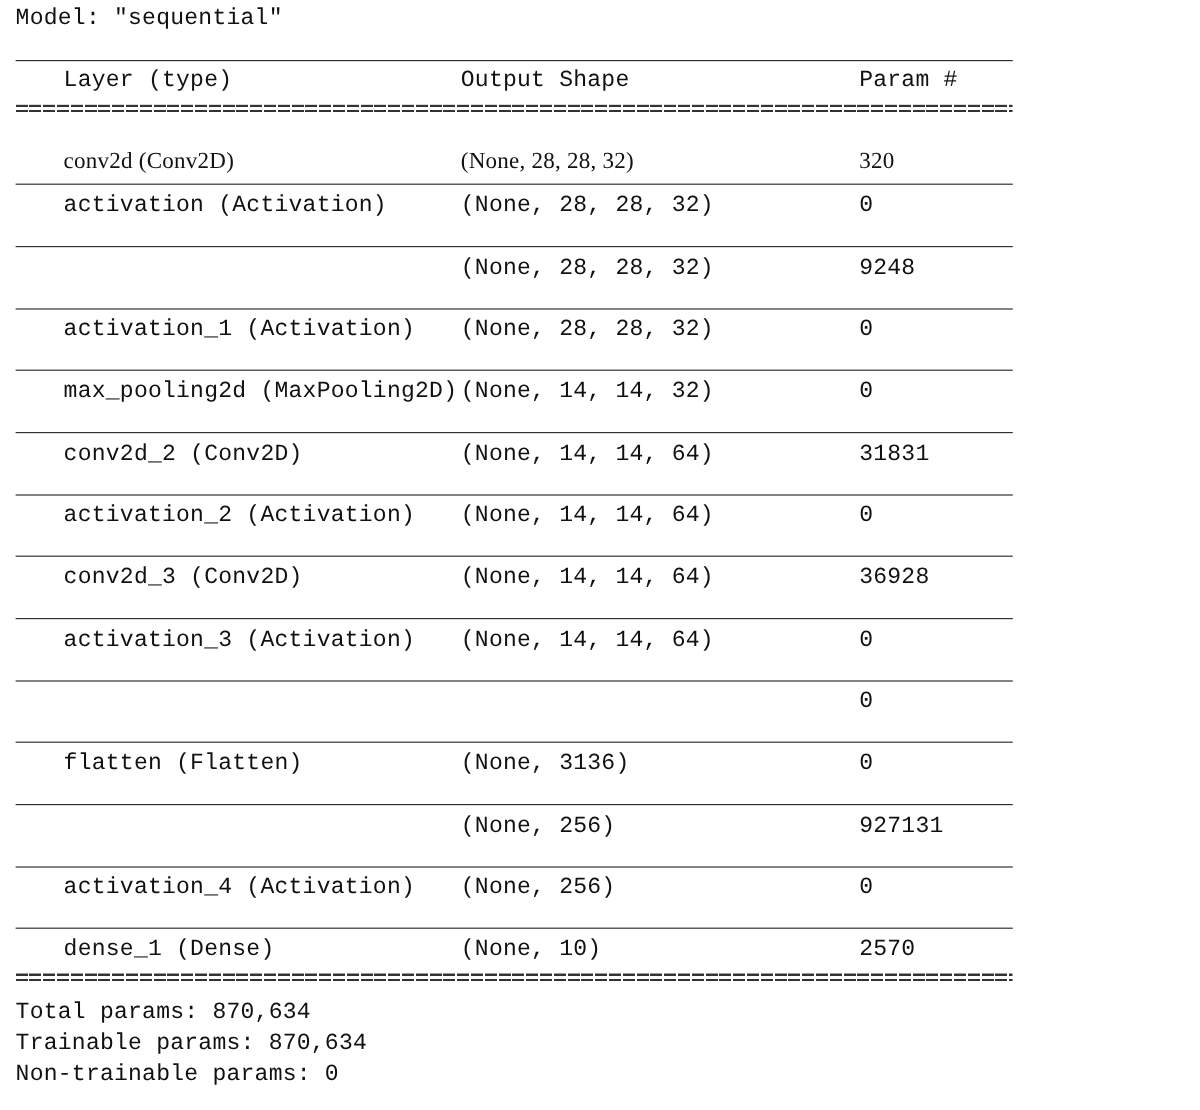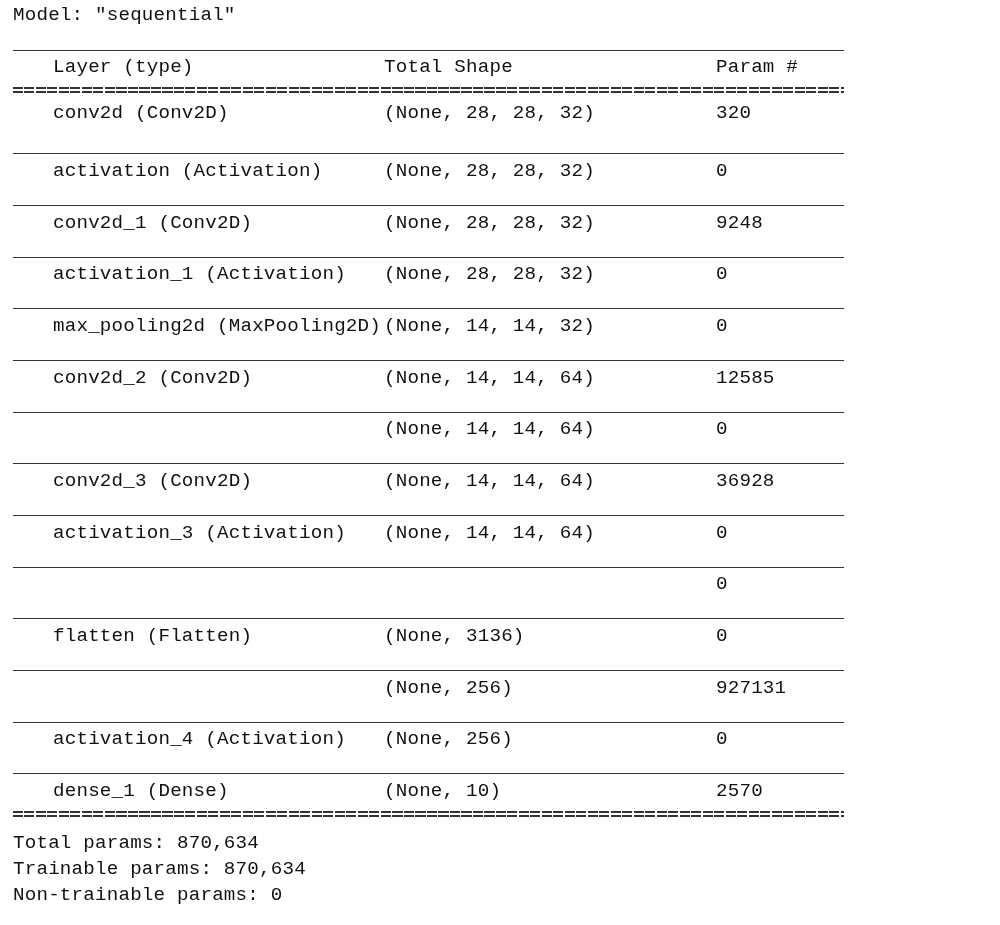--- a/index.html
+++ b/index.html
@@ -75,43 +75,42 @@
 </head>
 <body>
 
 <div class="summary">
   <div class="line title-line">Model: "sequential"</div>
 
   <div class="rule" style="top:50px;"></div>
 
   <div class="row" style="top:54px;">
     <span class="cell col-layer">Layer (type)</span>
-    <span class="cell col-shape">Total Shape</span>
+    <span class="cell col-shape">Output Shape</span>
     <span class="cell col-param">Param #</span>
   </div>
 
   <div class="double-rule" style="top:87px;"></div>
 
   <div id="rows">
-    <div class="row" style="top:100px;">
+    <div class="row" style="top:122px;font-family:Liberation Serif, serif;">
       <span class="cell col-layer">conv2d (Conv2D)</span>
       <span class="cell col-shape">(None, 28, 28, 32)</span>
       <span class="cell col-param">320</span>
     </div>
     <div class="rule" style="top:153px;"></div>
 
     <div class="row" style="top:158px;">
       <span class="cell col-layer">activation (Activation)</span>
       <span class="cell col-shape">(None, 28, 28, 32)</span>
       <span class="cell col-param">0</span>
     </div>
     <div class="rule" style="top:205px;"></div>
 
     <div class="row" style="top:210px;">
-      <span class="cell col-layer">conv2d_1 (Conv2D)</span>
       <span class="cell col-shape">(None, 28, 28, 32)</span>
       <span class="cell col-param">9248</span>
     </div>
     <div class="rule" style="top:257px;"></div>
 
     <div class="row" style="top:261px;">
       <span class="cell col-layer">activation_1 (Activation)</span>
       <span class="cell col-shape">(None, 28, 28, 32)</span>
       <span class="cell col-param">0</span>
     </div>
@@ -120,25 +119,26 @@
     <div class="row" style="top:313px;">
       <span class="cell col-layer">max_pooling2d (MaxPooling2D)</span>
       <span class="cell col-shape">(None, 14, 14, 32)</span>
       <span class="cell col-param">0</span>
     </div>
     <div class="rule" style="top:360px;"></div>
 
     <div class="row" style="top:365px;">
       <span class="cell col-layer">conv2d_2 (Conv2D)</span>
       <span class="cell col-shape">(None, 14, 14, 64)</span>
-      <span class="cell col-param">12585</span>
+      <span class="cell col-param">31831</span>
     </div>
     <div class="rule" style="top:412px;"></div>
 
     <div class="row" style="top:416px;">
+      <span class="cell col-layer">activation_2 (Activation)</span>
       <span class="cell col-shape">(None, 14, 14, 64)</span>
       <span class="cell col-param">0</span>
     </div>
     <div class="rule" style="top:463px;"></div>
 
     <div class="row" style="top:468px;">
       <span class="cell col-layer">conv2d_3 (Conv2D)</span>
       <span class="cell col-shape">(None, 14, 14, 64)</span>
       <span class="cell col-param">36928</span>
     </div>

